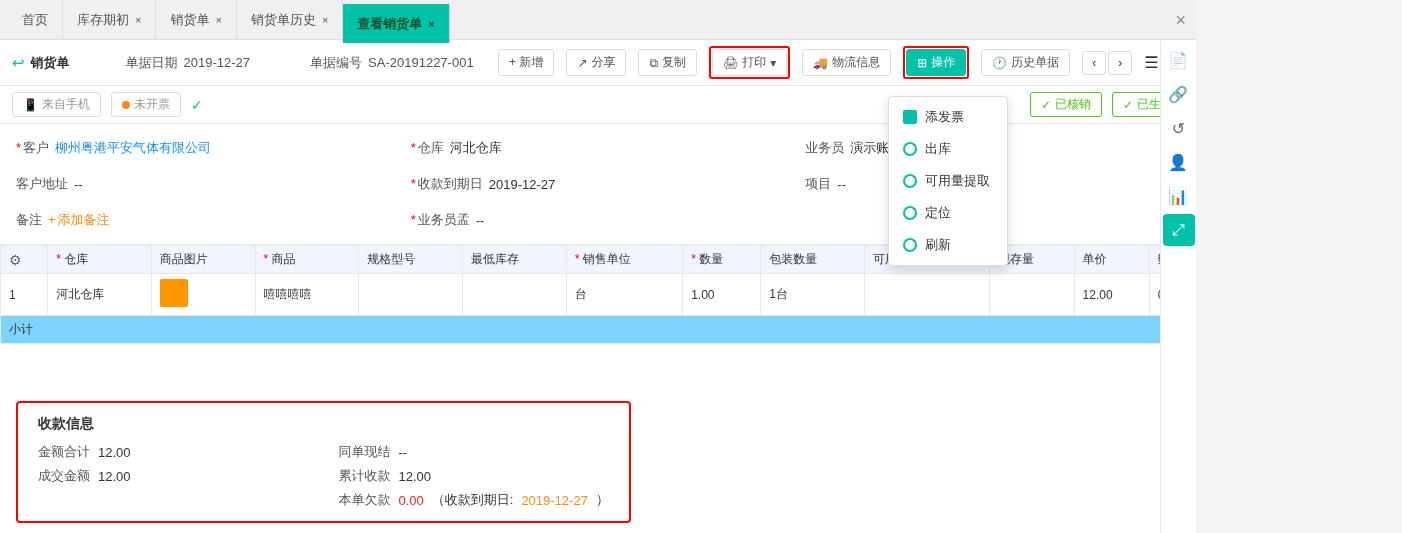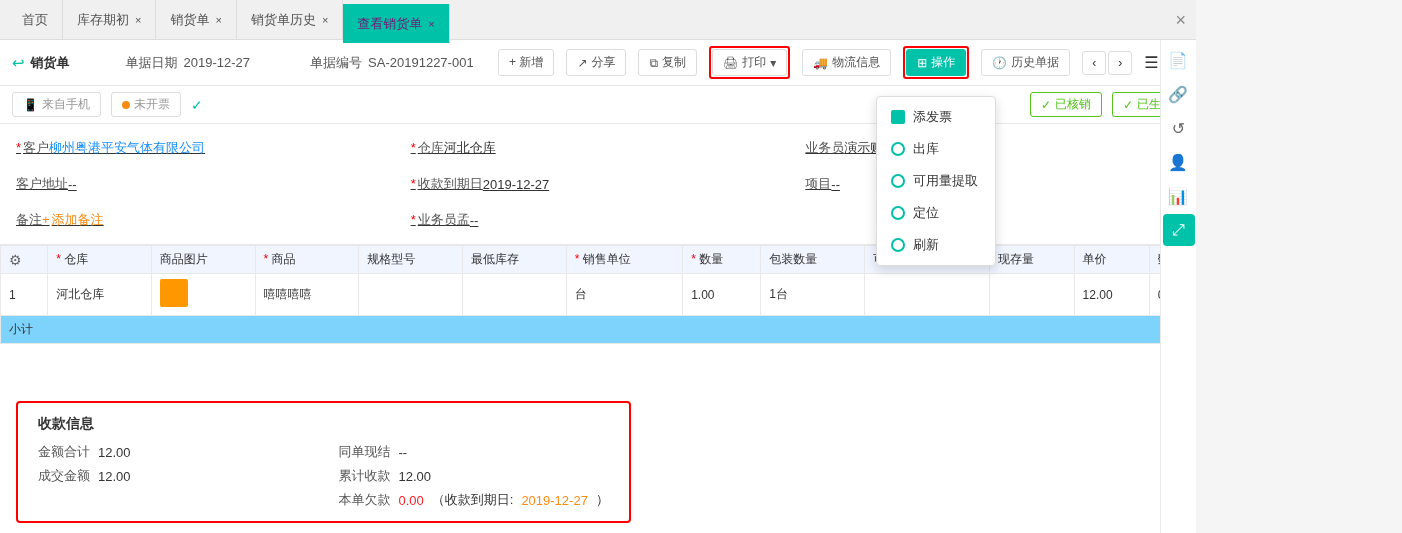--- a/index.html
+++ b/index.html
@@ -9,21 +9,21 @@
     .tab-bar {
       display: flex; align-items: center; background: #f0f0f0; border-bottom: 1px solid #ddd;
       height: 40px; padding: 0 8px; position: relative;
     }
     .tab {
       display: flex; align-items: center; padding: 0 14px; height: 100%;
       background: transparent; cursor: pointer; font-size: 13px; color: #555;
       border-right: 1px solid #ddd; gap: 6px; white-space: nowrap;
     }
     .tab.active {
-      background: #00c2a8; color: #701a75; font-weight: normal; margin-top: 8px;
+      background: #00c2a8; color: #14532d; font-weight: bold; margin-top: 8px;
     }
     .tab .close-icon { font-size: 11px; color: inherit; cursor: pointer; }
     .tab-bar-close {
       position: absolute; right: 10px; top: 50%; transform: translateY(-50%);
       font-size: 18px; cursor: pointer; color: #888;
     }
 
     
     .main-wrapper { background: #fff; height: calc(533px - 40px); display: flex; flex-direction: column; overflow: hidden; }
 
@@ -64,21 +64,21 @@
     .already-badge {
       display: flex; align-items: center; gap: 4px; padding: 3px 10px;
       border: 1px solid #52c41a; border-radius: 3px; background: #fff; color: #52c41a; font-size: 12px;
     }
 
     
     .form-area {
       padding: 10px 16px; display: grid; grid-template-columns: 1fr 1fr 1fr; gap: 8px 20px;
       border-bottom: 1px solid #e8e8e8;
     }
-    .form-row { display: flex; align-items: center; gap: 0; min-height: 28px; text-decoration: underline; }
+    .form-row { display: flex; align-items: center; gap: 6px; min-height: 28px; }
     .form-label { color: #555; font-size: 13px; white-space: nowrap; }
     .form-label.required::before { content: '*'; color: red; margin-right: 2px; }
     .form-value { color: #333; font-size: 13px; }
     .form-value.link { color: #1890ff; cursor: pointer; }
     .add-note { color: #fa8c16; cursor: pointer; font-size: 13px; }
     .add-note::before { content: '+'; margin-right: 2px; }
 
     
     .table-wrapper { flex: 1; overflow: auto; }
     .data-table { width: 100%; border-collapse: collapse; font-size: 12px; }
@@ -114,21 +114,21 @@
       gap: 2px; padding: 4px 0; height: calc(533px - 40px);
     }
     .sidebar-icon {
       width: 32px; height: 32px; display: flex; align-items: center; justify-content: center;
       cursor: pointer; color: #666; font-size: 16px; border-radius: 4px;
     }
     .sidebar-icon.green-bg { background: #00c2a8; color: #fff; }
 
     
     .dropdown-menu {
-      position: absolute; top: 96px; right: 200px; z-index: 100;
+      position: absolute; top: 96px; right: 188px; z-index: 100;
       background: #fff; border: 1px solid #ddd; border-radius: 4px;
       box-shadow: 0 4px 12px rgba(0,0,0,0.15); min-width: 120px;
       padding: 4px 0;
     }
     .dropdown-menu .menu-item {
       display: flex; align-items: center; gap: 8px;
       padding: 7px 14px; cursor: pointer; font-size: 13px; color: #333;
     }
     .menu-icon-square { width: 14px; height: 14px; background: #00c2a8; border-radius: 2px; display: inline-block; }
     .menu-icon-circle { width: 14px; height: 14px; border-radius: 50%; border: 2px solid #00c2a8; display: inline-block; }

